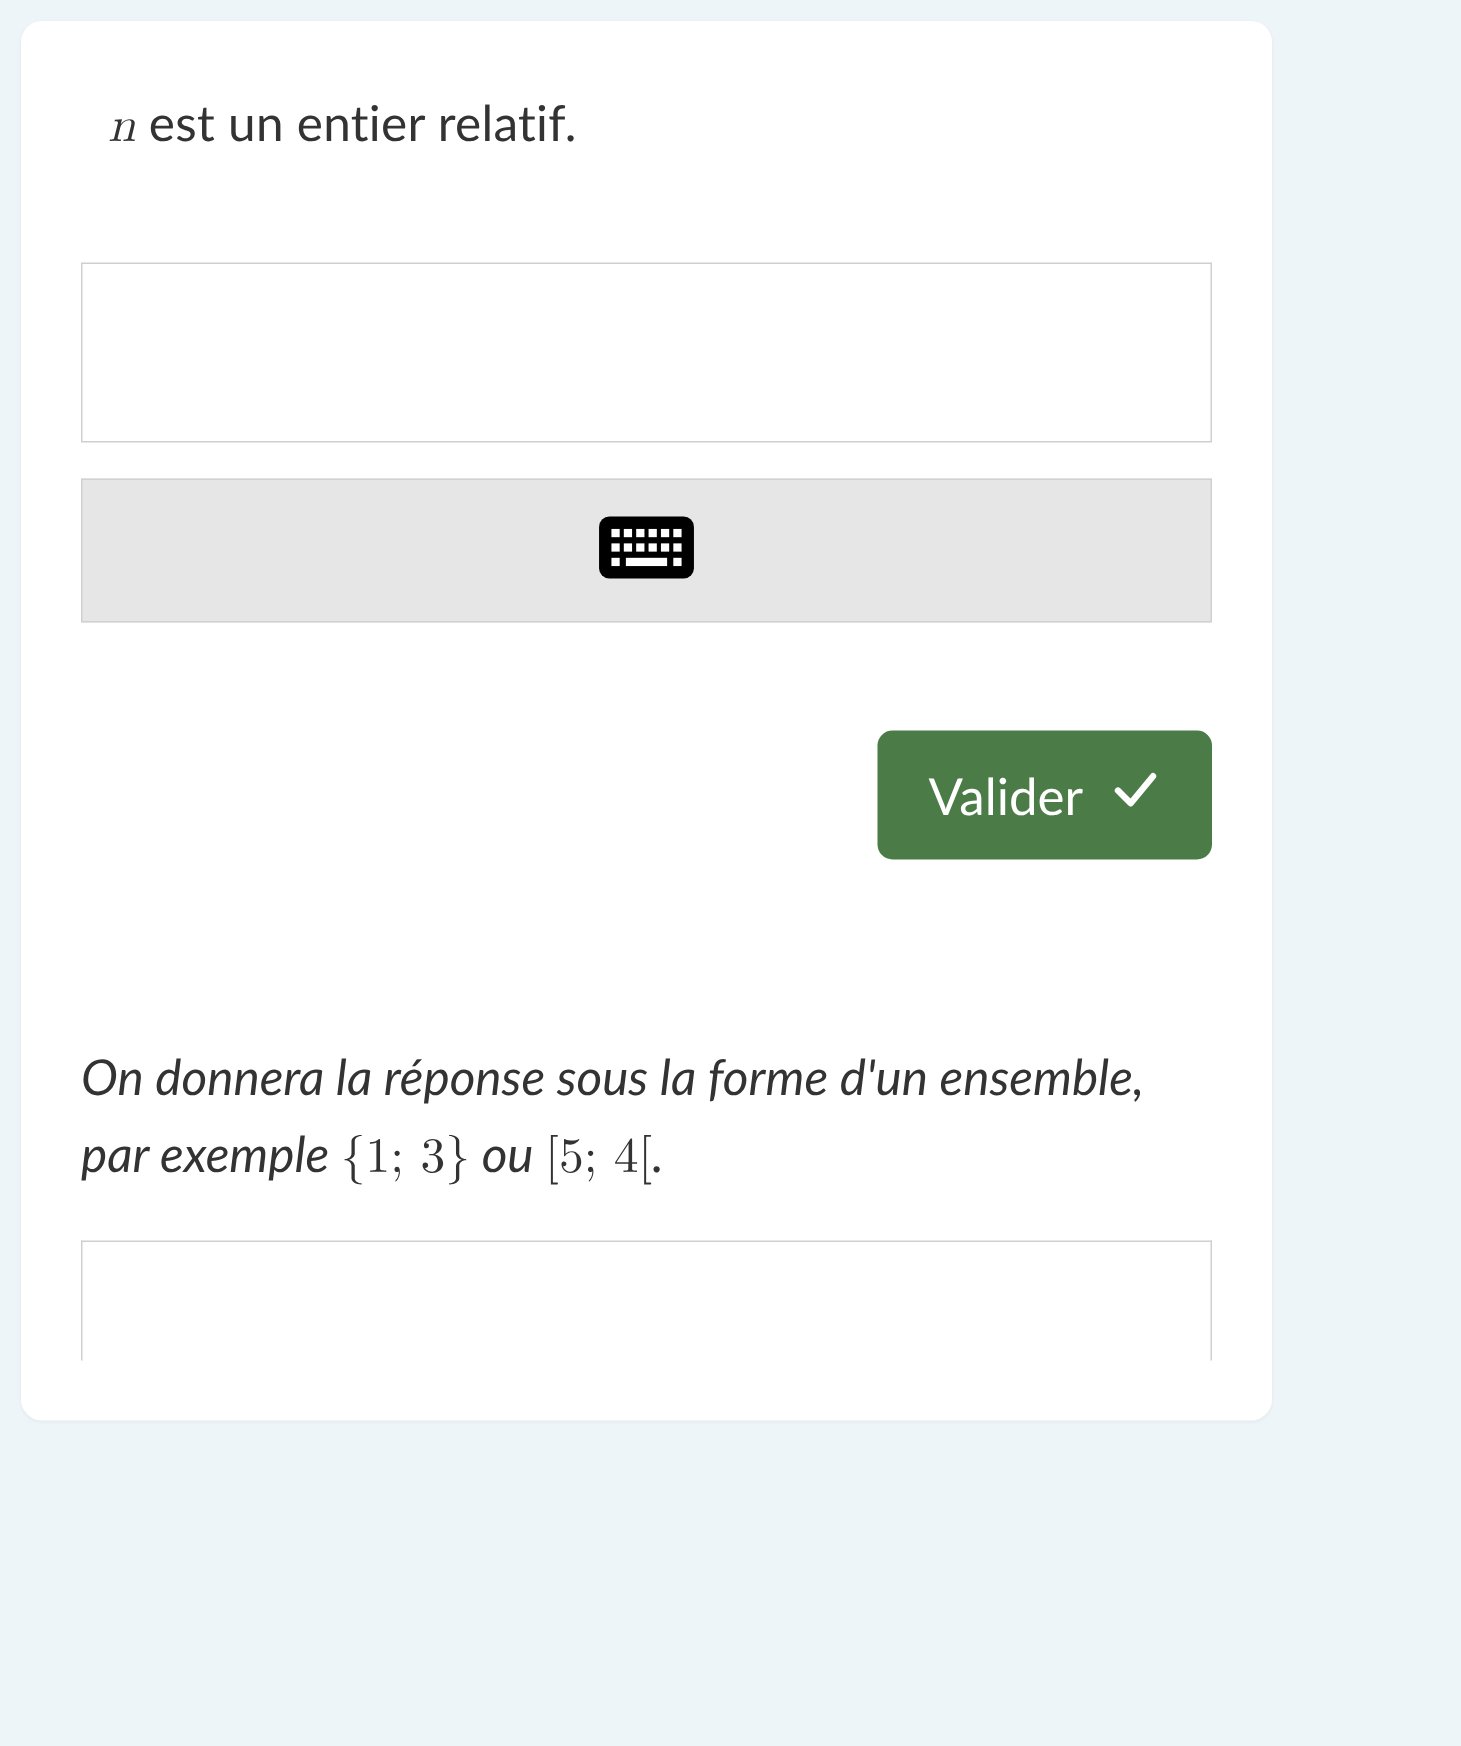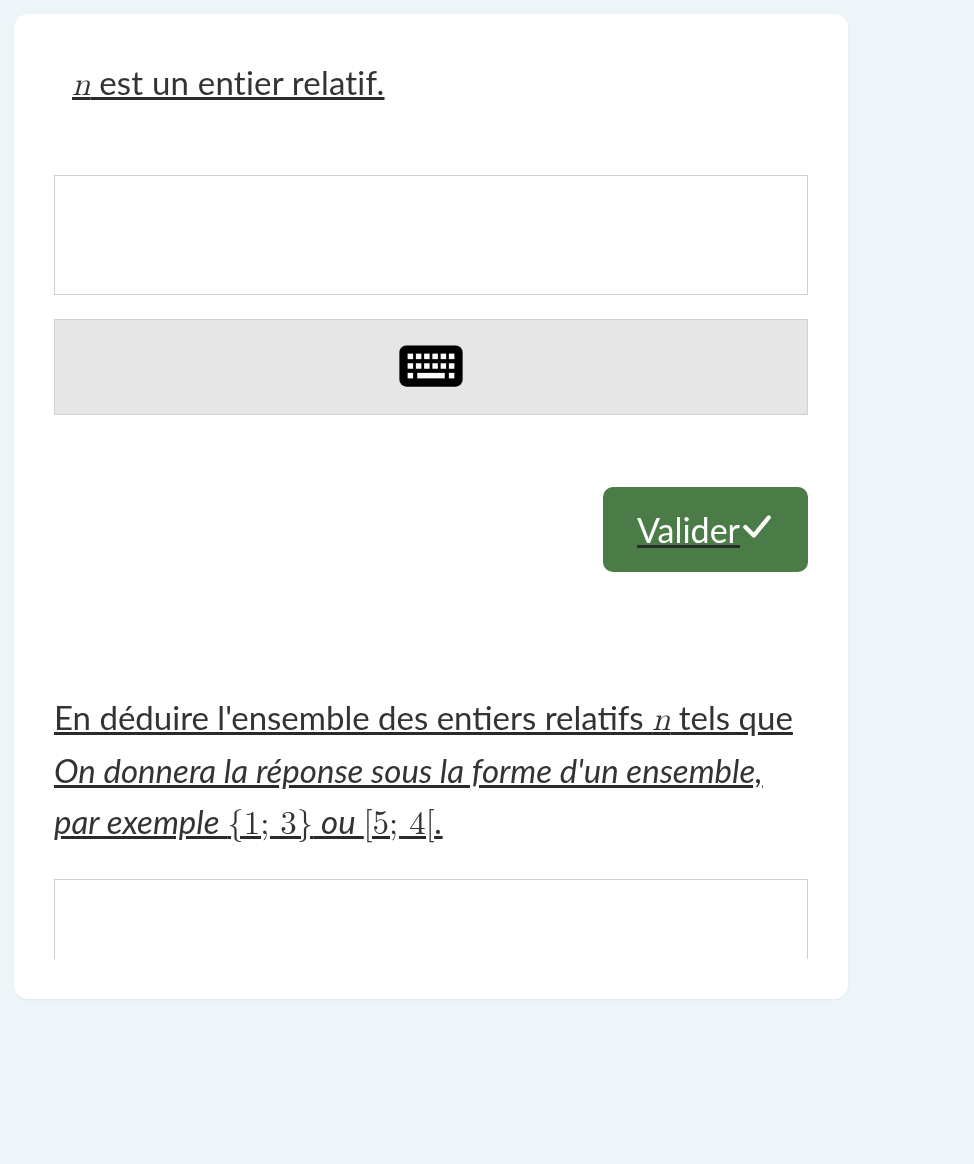--- a/index.html
+++ b/index.html
@@ -6,21 +6,20 @@
   body {
     margin: 0;
     padding: 0;
     background: #eef5f8;
     font-family: "Lato", "Segoe UI", Arial, sans-serif;
     color: #2a2a2a;
   }
   .page-wrap {
     width: 862px;
     padding: 14px;
-    text-decoration: underline;
   }
   .card {
     background: #ffffff;
     border-radius: 14px;
     padding: 48px 40px 40px 40px;
     box-shadow: 0 1px 3px rgba(0,0,0,0.05);
   }
   .intro {
     font-size: 33px;
     color: #333;
@@ -75,21 +74,21 @@
   }
   .validate-btn {
     background: #4b7c47;
     color: #fff;
     border: none;
     border-radius: 10px;
     font-size: 34px;
     padding: 22px 34px;
     display: inline-flex;
     align-items: center;
-    gap: 0;
+    gap: 18px;
     cursor: pointer;
     font-family: inherit;
   }
   .validate-btn svg {
     width: 34px;
     height: 34px;
     stroke: #fff;
     stroke-width: 4;
     fill: none;
     stroke-linecap: round;
@@ -158,23 +157,20 @@
         <span>Valider</span>
         <span>
           <svg viewBox="0 0 32 32">
             <polyline points="5,17 13,25 27,8"></polyline>
           </svg>
         </span>
       </button>
     </div>
 
     <div class="q2">
-      <div>
-        <span>En déduire l'ensemble des entiers relatifs </span><span class="math-var">n</span><span> tels que</span>
-      </div>
       <div class="hint">
         <span>On donnera la réponse sous la forme d'un ensemble, par exemple </span><span class="math-upright" style="font-style: normal;">{1; 3}</span><span> ou </span><span class="math-upright" style="font-style: normal;">[5; 4[</span><span>.</span>
       </div>
 
       <input type="text" class="answer-input-2" style="">
     </div>
 
   </div>
 </div>
 

